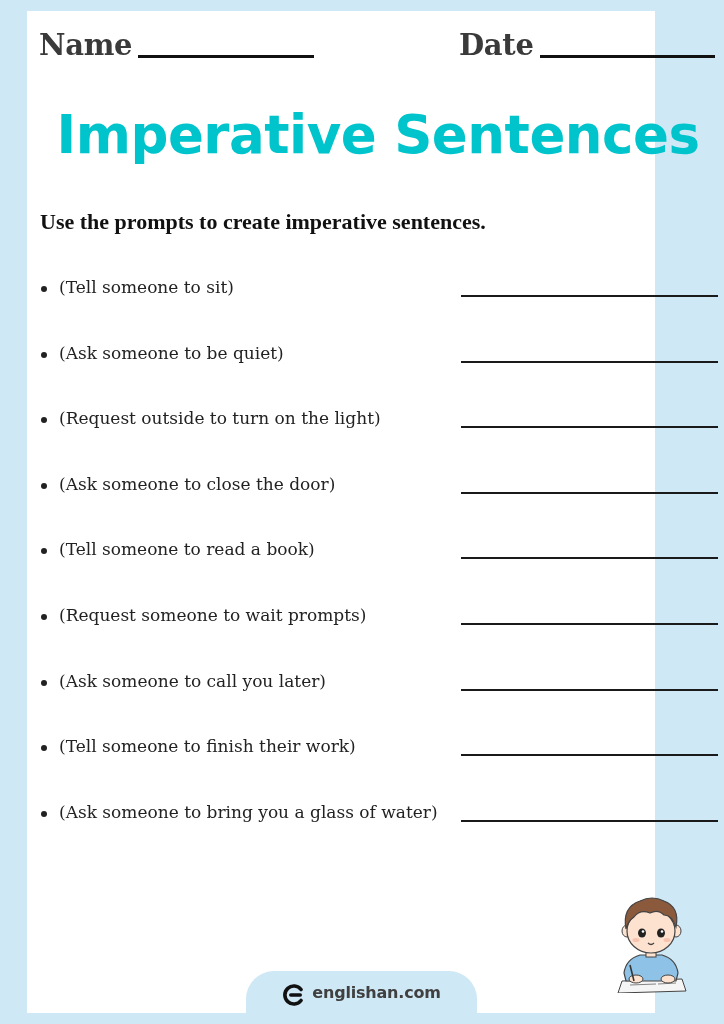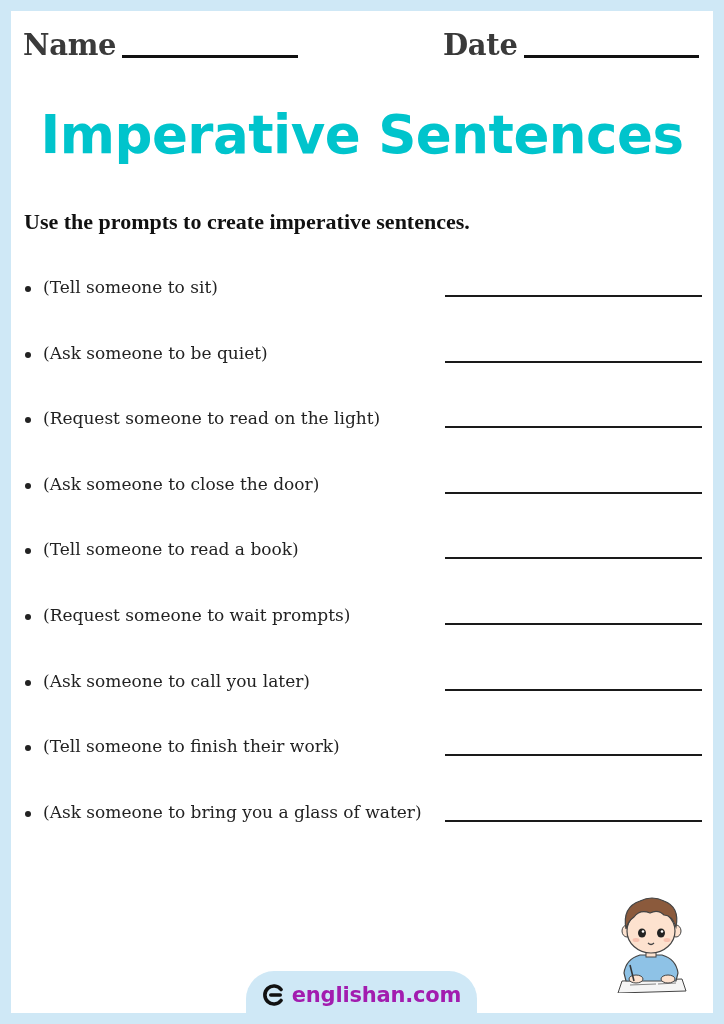--- a/index.html
+++ b/index.html
@@ -5,22 +5,22 @@
     html, body { margin: 0; padding: 0; }
     body {
       width: 724px; height: 1024px;
       background: #cfe8f6;
       position: relative;
       overflow: hidden;
       font-family: "DejaVu Serif", serif;
     }
     .sheet {
       position: absolute;
-      left: 11px; top: 11px;
-      width: 702px; height: 1002px;
+      left: 27px; top: 11px;
+      width: 628px; height: 1002px;
       background: #ffffff;
     }
     .name-field, .date-field {
       position: absolute;
       top: 20px;
       display: flex; align-items: flex-end;
     }
     .name-field { left: 12px; }
     .date-field { left: 432px; }
     .field-label {
@@ -112,22 +112,22 @@
       box-sizing: border-box;
     }
     .brand-logo {
       width: 22px; height: 22px;
       margin-right: 8px;
       margin-top: 1px;
     }
     .brand-text {
       font-family: "DejaVu Sans", sans-serif;
       font-weight: bold;
-      font-size: 21px;
-      color: #a21caf;
+      font-size: 16px;
+      color: #404040;
       line-height: 1.2;
       letter-spacing: -0.2px;
     }
   </style>
 </head>
 <body>
 
 <div class="sheet">
 
   <div class="name-field">
@@ -150,21 +150,21 @@
       <span class="prompt-text">(Tell someone to sit)</span>
       <div class="answer-line"></div>
     </li>
     <li class="prompt-item">
       <span class="bullet"></span>
       <span class="prompt-text">(Ask someone to be quiet)</span>
       <div class="answer-line"></div>
     </li>
     <li class="prompt-item">
       <span class="bullet"></span>
-      <span class="prompt-text">(Request someone to read on the light)</span>
+      <span class="prompt-text">(Request outside to turn on the light)</span>
       <div class="answer-line"></div>
     </li>
     <li class="prompt-item">
       <span class="bullet"></span>
       <span class="prompt-text">(Ask someone to close the door)</span>
       <div class="answer-line"></div>
     </li>
     <li class="prompt-item">
       <span class="bullet"></span>
       <span class="prompt-text">(Tell someone to read a book)</span>

